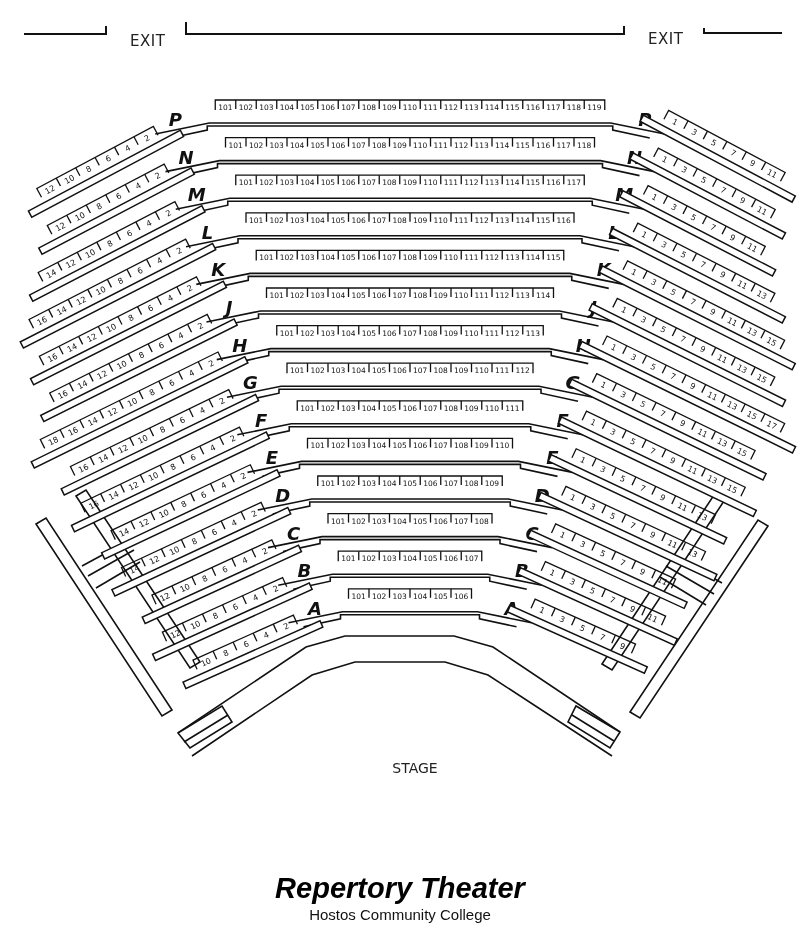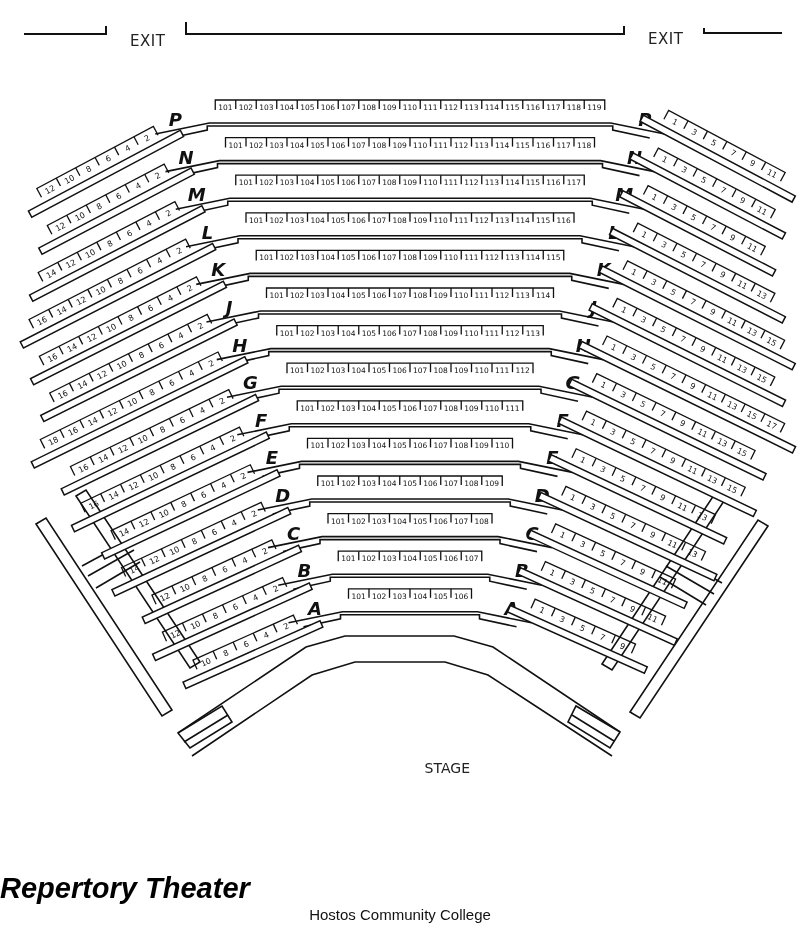--- a/index.html
+++ b/index.html
@@ -1,20 +1,20 @@
 <!DOCTYPE html>
 <html><head>
 <meta charset="utf-8">
 <style>
   html, body { margin: 0; padding: 0; background: #ffffff; }
   body { width: 800px; height: 950px; position: relative; overflow: hidden; font-family: "Liberation Sans", sans-serif; color: #111; }
   #chart { position: absolute; left: 0; top: 0; width: 800px; height: 950px; }
   .exit { position: absolute; font-family: "DejaVu Sans", sans-serif; font-size: 15px; color: #222; letter-spacing: 0.5px; text-align: center; }
-  .stage { position: absolute; left: 360px; top: 760px; width: 110px; text-align: right; font-family: "DejaVu Sans", sans-serif; font-size: 14px; color: #222; }
-  .title { position: absolute; left: 0; top: 872px; width: 800px; text-align: left; font-family: "Liberation Sans", sans-serif; font-weight: bold; font-style: italic; font-size: 29px; color: #000; }
+  .stage { position: absolute; left: 360px; top: 760px; width: 110px; text-align: center; font-family: "DejaVu Sans", sans-serif; font-size: 14px; color: #222; }
+  .title { position: absolute; left: 0; top: 872px; width: 800px; text-align: center; font-family: "Liberation Sans", sans-serif; font-weight: bold; font-style: italic; font-size: 29px; color: #000; }
   .subtitle { position: absolute; left: 0; top: 906px; width: 800px; text-align: center; font-family: "Liberation Sans", sans-serif; font-size: 15px; color: #111; }
   svg text { font-family: "DejaVu Sans", sans-serif; }
 </style>
 </head>
 <body>
 
 <svg id="chart" width="800" height="950" viewBox="0 0 800 950" xmlns="http://www.w3.org/2000/svg">
 
   <g stroke="#111" stroke-width="2" fill="none">
     <polyline points="24,34 106,34 106,26"></polyline>

